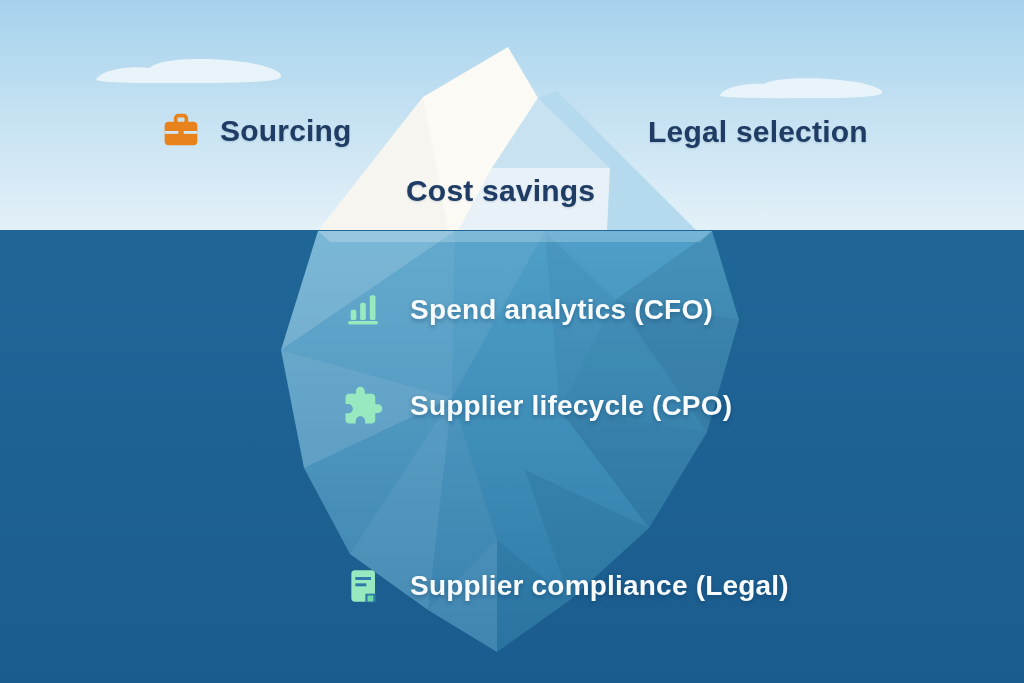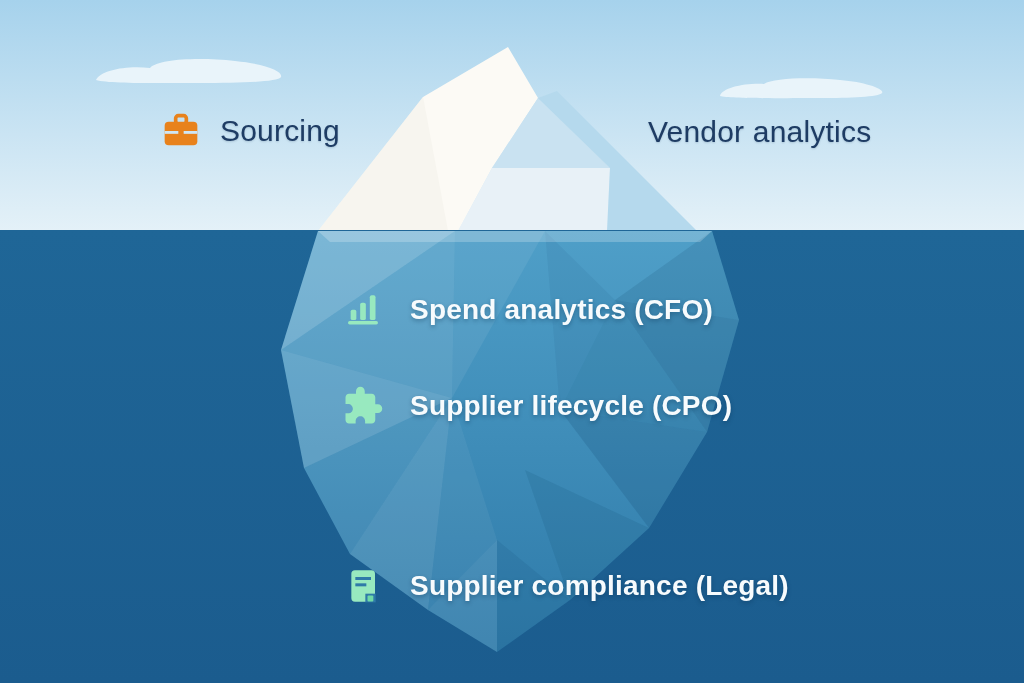--- a/index.html
+++ b/index.html
@@ -26,21 +26,21 @@
   .s-mint{stroke:var(--mint-icon,#98e9bf);}
   .f-teal{fill:#3988b5;}
   .f-teal-dark{fill:#2f7aa8;}
   .f-sky-slot{fill:#cfe6f4;}
 
   
   .lbl{position:absolute;display:flex;align-items:center;white-space:nowrap;}
   .lbl .txt{display:block;}
   .navy .txt{
     color:var(--navy-text,#1e3c64);
-    font-weight:400;font-size:30px;letter-spacing:.2px;
+    font-weight:700;font-size:30px;letter-spacing:.2px;
     text-shadow:0 1px 2px rgba(15,48,82,.18);
   }
   .sourcing{left:160px;top:108px;height:46px;gap:18px;}
   .vendor{left:648px;top:112px;height:40px;}
   .cost{left:406px;top:171px;height:40px;}
 
   .row{
     position:absolute;left:342px;height:44px;display:flex;align-items:center;gap:26px;
   }
   .row .txt{
@@ -115,23 +115,26 @@
     <svg width="42" height="40" viewBox="0 0 24 24">
       <rect class="s-orange" x="8.8" y="2.8" width="6.4" height="5" rx="1.6" fill="none" stroke-width="2.2"></rect>
       <rect class="f-orange" x="2.2" y="6.4" width="19.6" height="14.2" rx="2.4"></rect>
       <rect class="f-sky-slot" x="2.2" y="12" width="19.6" height="1.7"></rect>
       <rect class="f-orange" x="10.4" y="10.9" width="3.2" height="3.9" rx="0.8"></rect>
     </svg>
     <span class="txt">Sourcing</span>
   </div>
 
   <div class="lbl navy vendor">
-    <span class="txt">Vendor analytics</span>
+    <span class="txt">Legal selection</span>
   </div>
 
+  <div class="lbl navy cost">
+    <span class="txt">Cost savings</span>
+  </div>
 
   <div class="row row1">
     <span class="icon-box">
       <svg width="40" height="40" viewBox="0 0 24 24">
         <rect class="f-mint" x="3" y="18.6" width="18" height="2.1" rx="1"></rect>
         <rect class="f-mint" x="4.6" y="11.8" width="3.4" height="6.2" rx="1.1"></rect>
         <rect class="f-mint" x="10.3" y="7.6" width="3.4" height="10.4" rx="1.1"></rect>
         <rect class="f-mint" x="16.1" y="3.2" width="3.4" height="14.8" rx="1.1"></rect>
       </svg>
     </span>

